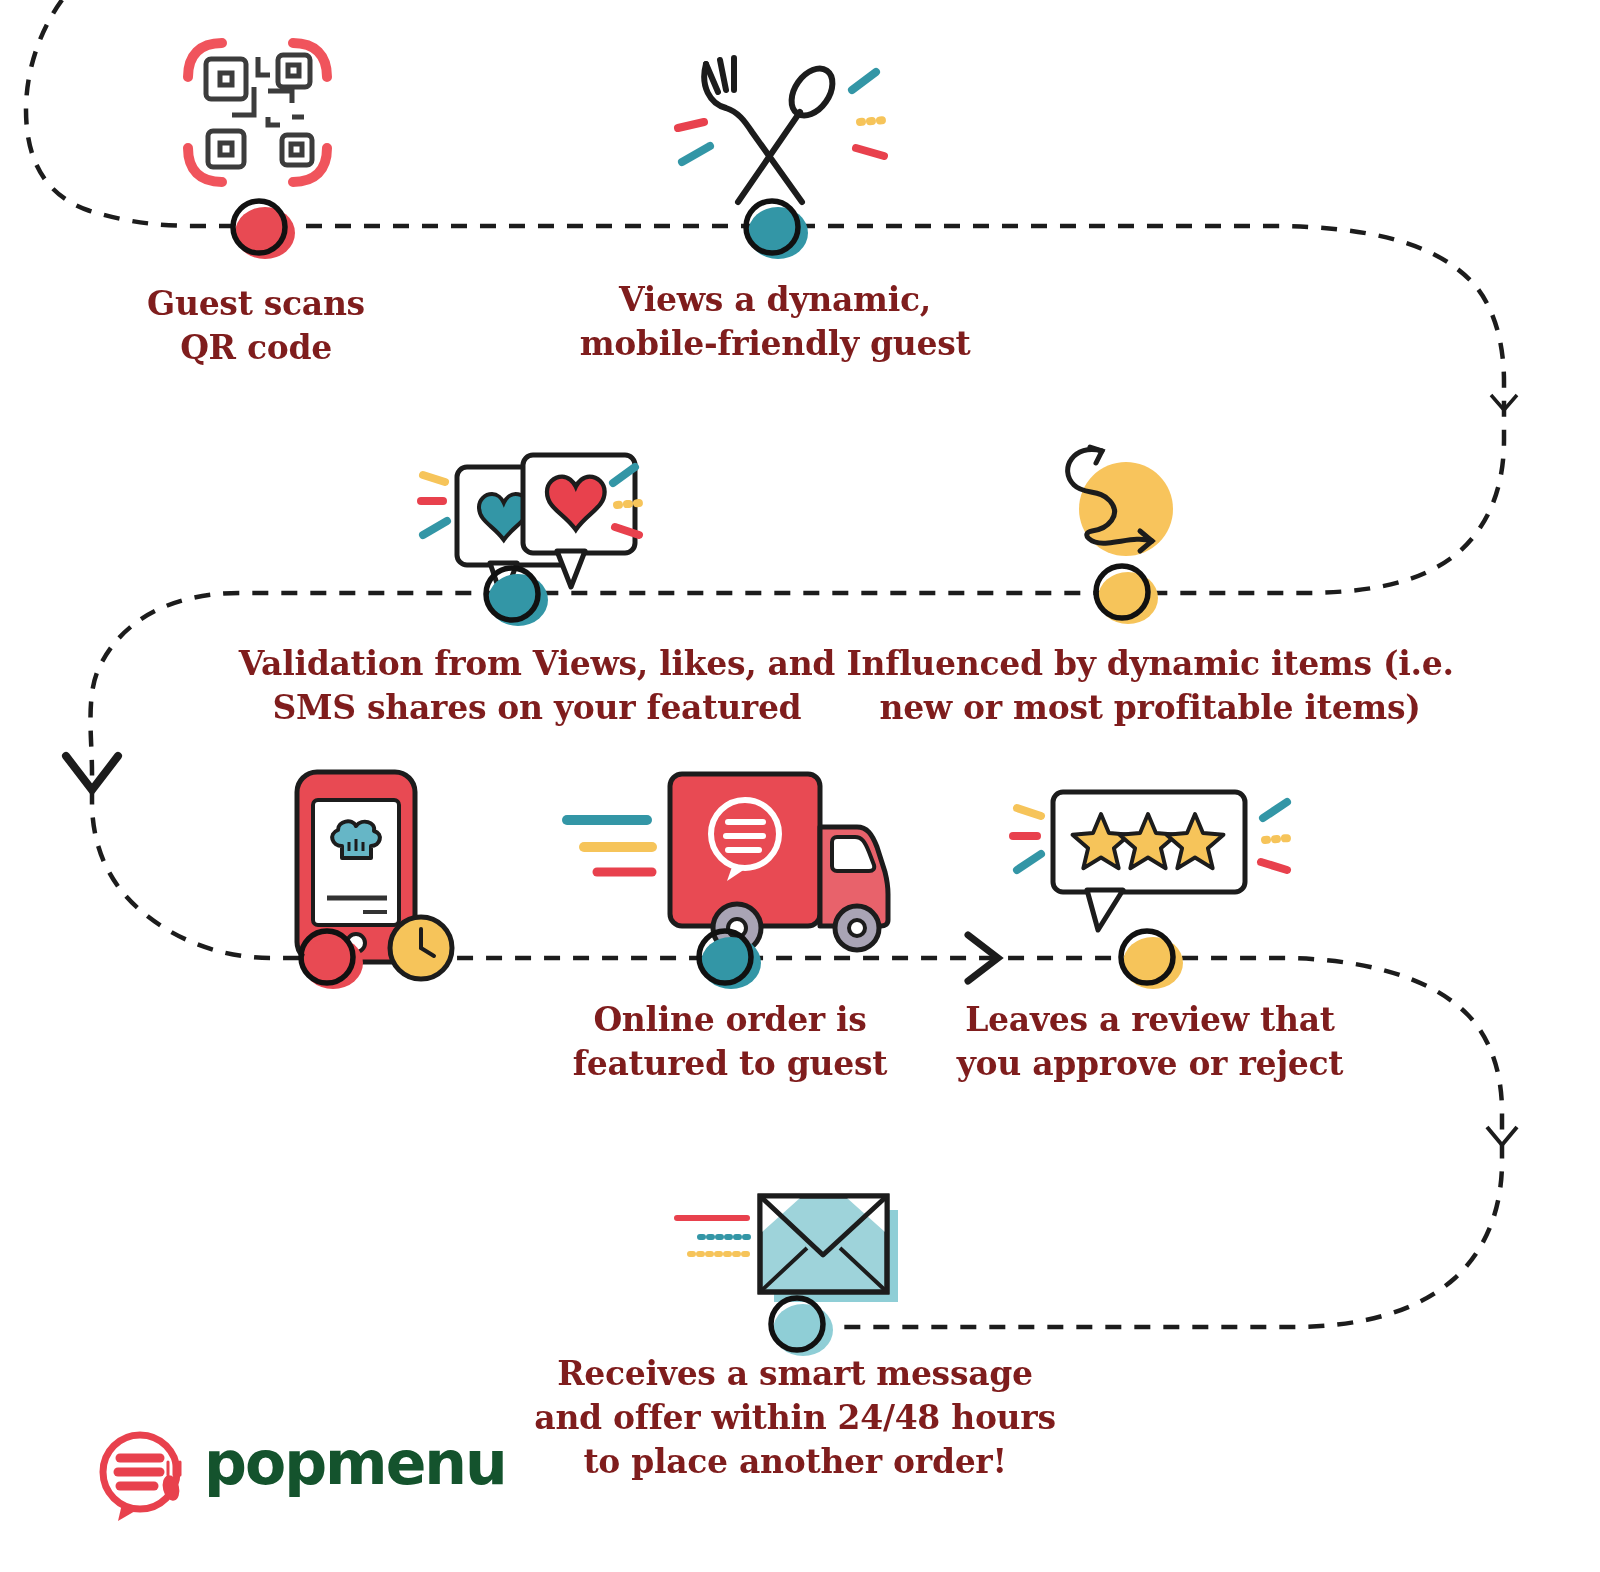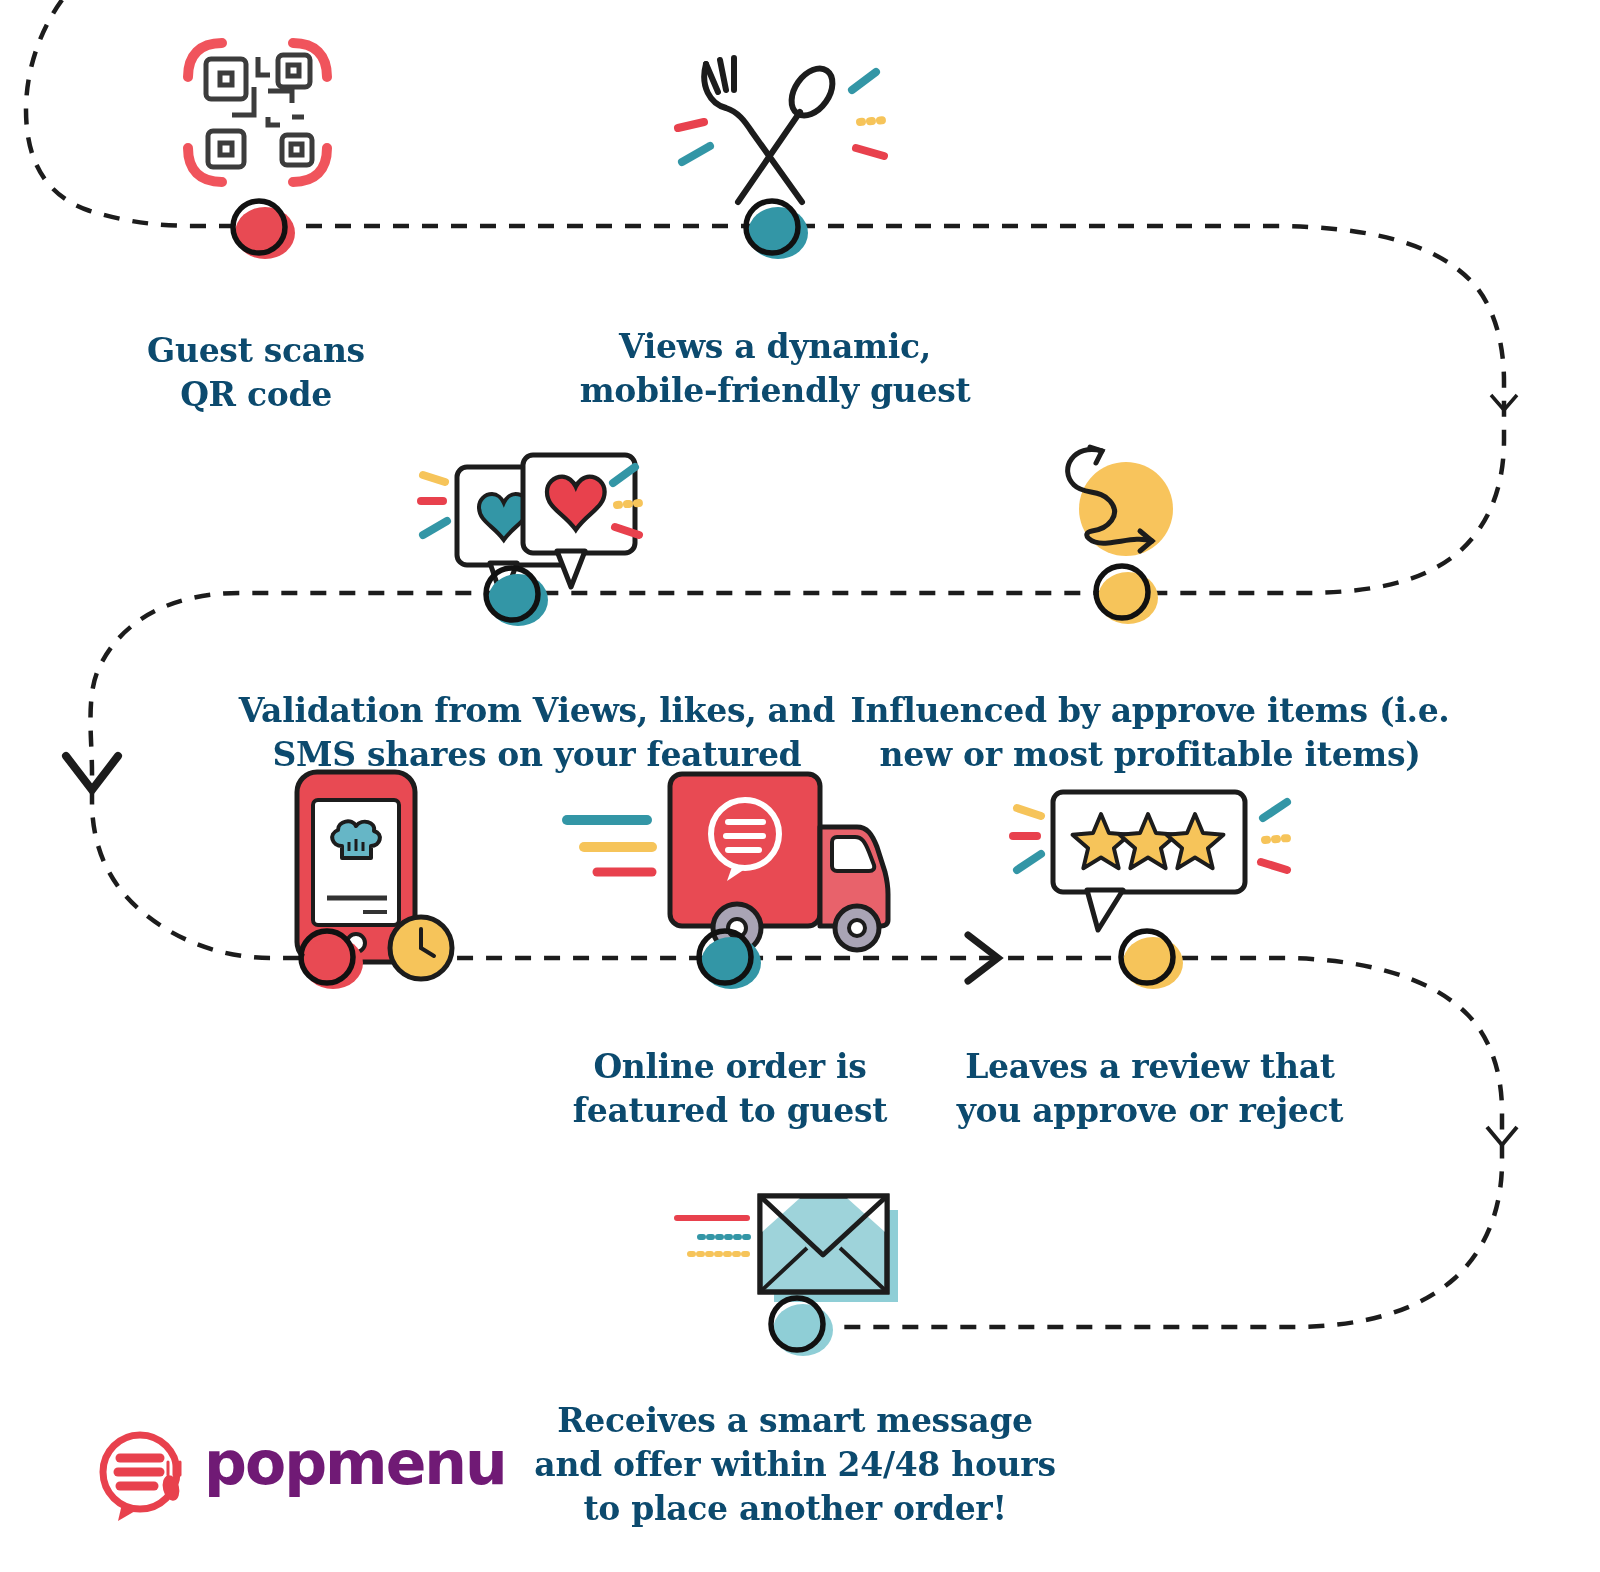--- a/index.html
+++ b/index.html
@@ -1,23 +1,23 @@
 <!DOCTYPE html>
 <html><head>
 <meta charset="utf-8">
 <style>
   html,body{margin:0;padding:0;background:#fff;}
   .canvas{position:relative;width:1600px;height:1572px;background:#ffffff;overflow:hidden;
           font-family:"DejaVu Serif", serif;}
   .abs{position:absolute;}
-  .caption{position:absolute;font-weight:bold;font-size:33px;line-height:1.34;color:#0c4a6e;
-           text-align:center;white-space:pre-line;letter-spacing:-0.3px;margin-top:47px;}
+  .caption{position:absolute;font-weight:bold;font-size:33px;line-height:1.34;color:#7f1d1d;
+           text-align:center;white-space:pre-line;letter-spacing:-0.3px;}
   .caption .it{}
   .logo-text{position:absolute;left:204px;top:1428px;font-family:"DejaVu Sans",sans-serif;
-             font-weight:800;font-size:60px;color:#701a75;letter-spacing:-2px;}
+             font-weight:800;font-size:60px;color:#14532d;letter-spacing:-2px;}
   svg{display:block;}
 </style>
 </head>
 <body>
 
 <div class="canvas">
 
   <svg class="abs" style="left:0;top:0" width="1600" height="1572" viewBox="0 0 1600 1572">
     <path d="M 62 0
              C 40 30 26 70 26 110
@@ -104,21 +104,21 @@
   <svg class="abs" style="left:1050px;top:435px" width="150" height="150" viewBox="0 0 150 150">
     <circle cx="76" cy="74" r="47" fill="#F8C45C"></circle>
     <path d="M52 16 C24 8 8 34 24 50 C34 60 50 54 60 66 C72 80 58 94 42 96 C30 98 40 110 58 108 C76 106 88 102 102 106" fill="none" stroke="#1C1C1C" stroke-width="5" stroke-linecap="round"></path>
     <polyline points="40,12 52,16 46,28" fill="none" stroke="#1C1C1C" stroke-width="5" stroke-linecap="round"></polyline>
     <polyline points="90,96 102,106 90,116" fill="none" stroke="#1C1C1C" stroke-width="5" stroke-linecap="round"></polyline>
   </svg>
   <svg class="abs" style="left:1080px;top:548px" width="90" height="90" viewBox="0 0 90 90">
     <ellipse cx="48" cy="50" rx="30" ry="26" fill="#F6C45A"></ellipse>
     <circle cx="42" cy="44" r="26" fill="none" stroke="#111" stroke-width="5.5"></circle>
   </svg>
-  <div class="caption" style="left:840px;top:642px;width:620px">Influenced by approve items (i.e.
+  <div class="caption" style="left:840px;top:642px;width:620px">Influenced by dynamic items (i.e.
 new or most profitable items)</div>
 
   <svg class="abs" style="left:395px;top:435px" width="250" height="185" viewBox="0 0 250 185">
     <rect x="62" y="32" width="115" height="98" rx="10" fill="#fff" stroke="#1C1C1C" stroke-width="5"></rect>
     <polygon points="95,128 108,166 122,128" fill="#fff" stroke="#1C1C1C" stroke-width="5" stroke-linejoin="round"></polygon>
     <g transform="translate(84,56) scale(1.55)">
       <path d="M23.6 2 C20.2 2 17.3 4.7 16 7.6 C14.7 4.7 11.8 2 8.4 2 C3.8 2 0 5.8 0 10.4 C0 19.8 9.5 22.3 16 31.6 C22.1 22.3 32 19.5 32 10.4 C32 5.8 28.2 2 23.6 2 Z" fill="#3396A6" stroke="#1C1C1C" stroke-width="2.6"></path>
     </g>
     <rect x="128" y="20" width="112" height="98" rx="10" fill="#fff" stroke="#1C1C1C" stroke-width="5"></rect>
     <polygon points="162,116 176,152 190,116" fill="#fff" stroke="#1C1C1C" stroke-width="5" stroke-linejoin="round"></polygon>

